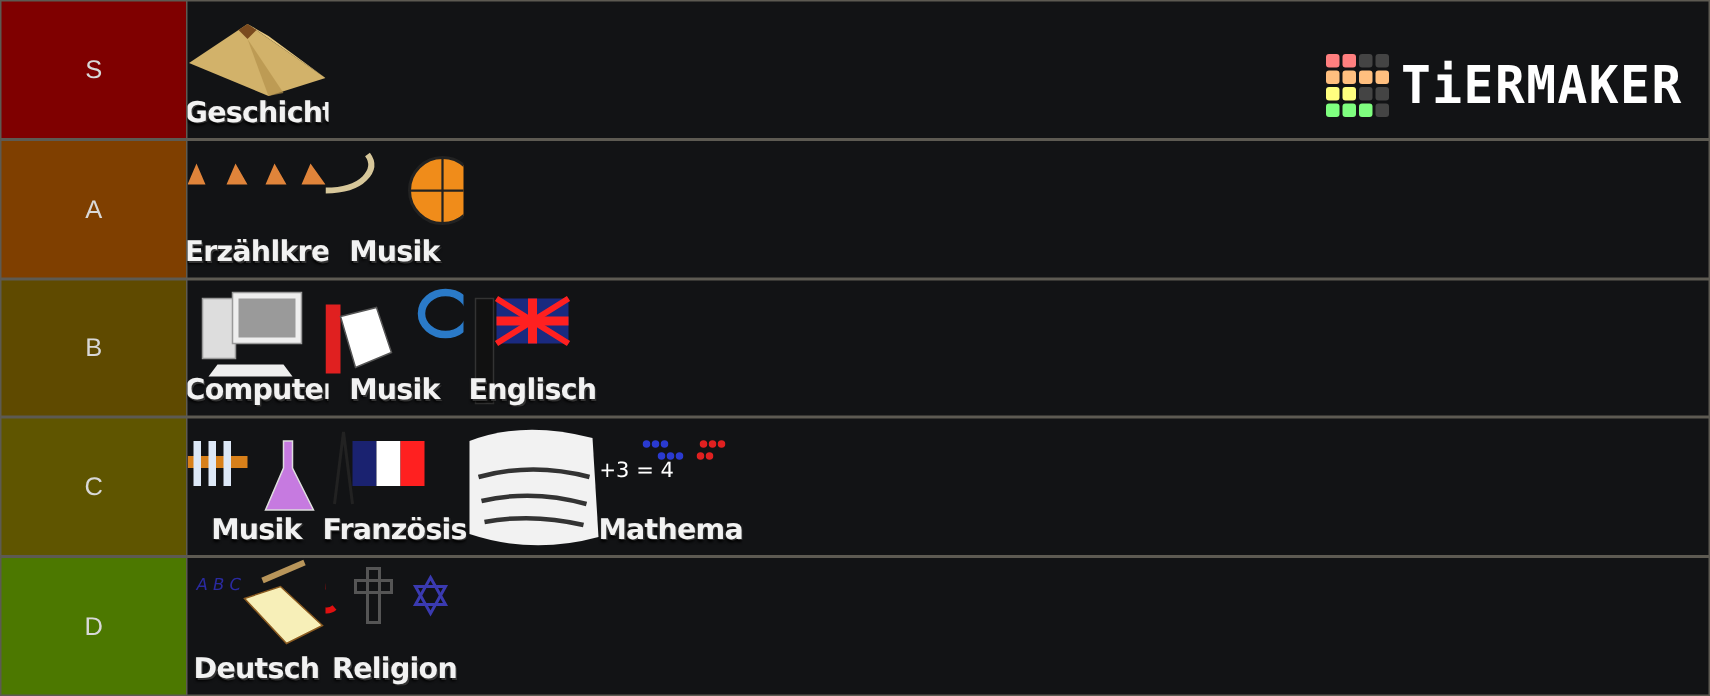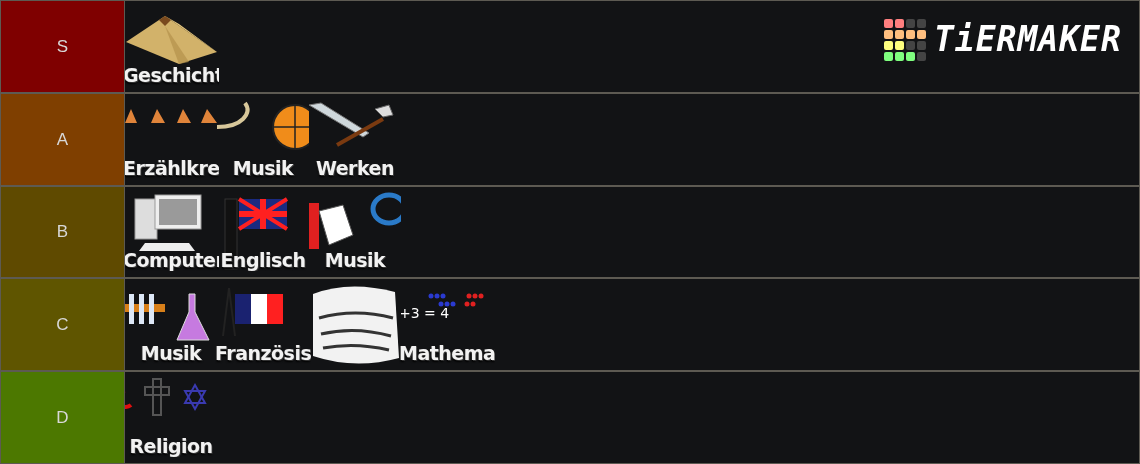--- a/index.html
+++ b/index.html
@@ -4,21 +4,21 @@
 <style>
   html,body{margin:0;padding:0;background:#1a1a17;}
   body{width:1140px;height:464px;overflow:hidden;font-family:"DejaVu Sans",sans-serif;}
   .board{position:relative;width:1140px;height:464px;background:#5d5a52;}
   .row{position:absolute;left:0;width:1140px;display:flex;}
   .label{width:123px;margin-left:1px;display:flex;align-items:center;justify-content:center;color:#d8d8d8;font-family:"Liberation Sans",sans-serif;font-size:17px;}
   .items{flex:1;margin-left:1px;margin-right:1px;background:#121315;display:flex;align-items:flex-end;position:relative;overflow:hidden;}
   .item{width:92px;height:92px;position:relative;flex:none;}
   .item .cap{position:absolute;left:-2px;right:-2px;bottom:6px;text-align:center;color:#f2f2f2;font-weight:bold;font-size:19px;letter-spacing:-0.5px;white-space:nowrap;overflow:hidden;text-shadow:1px 1px 0 #333,-1px 0 0 #222,0 2px 2px #000;font-family:"DejaVu Sans",sans-serif;}
   .pic{position:absolute;left:0;top:0;width:92px;height:92px;}
-  .logo{position:absolute;top:19px;left:884px;display:flex;font-style:italic;}
+  .logo{position:absolute;top:36px;left:884px;display:flex;align-items:center;}
   .grid{display:grid;grid-template-columns:repeat(4,9px);grid-gap:2px;margin-right:8px;}
   .grid span{width:9px;height:9px;border-radius:2px;display:block;}
   .logotext{color:#fff;font-family:"DejaVu Sans Mono",monospace;font-weight:bold;font-size:33px;letter-spacing:1px;line-height:40px;transform:scaleY(1.05);}
 </style>
 </head>
 <body>
 
 <div class="board">
 
   <div class="row" style="top:1px;height:91px;">
@@ -46,60 +46,52 @@
         <span class="cap">Erzählkreis</span>
       </div>
       <div class="item">
         <svg class="pic" viewBox="0 0 92 92">
           <path d="M0,34 Q18,34 26,26 Q34,18 28,10" stroke="#d7c79a" stroke-width="4" fill="none"></path>
           <circle cx="78" cy="34" r="22" fill="#f08c1a" stroke="#222" stroke-width="2"></circle>
           <path d="M56,34 H100 M78,12 V56" stroke="#222" stroke-width="1.5"></path>
         </svg>
         <span class="cap">Musik</span>
       </div>
-      <div class="item">
-        <svg class="pic" viewBox="0 0 92 92">
-          <polygon points="0,12 12,10 60,40 54,44" fill="#cfd8dc" stroke="#777"></polygon>
-          <line x1="28" y1="52" x2="74" y2="26" stroke="#7a3a10" stroke-width="4"></line>
-          <polygon points="66,16 80,12 84,22 74,24" fill="#ddd" stroke="#666"></polygon>
-        </svg>
-        <span class="cap">Werken</span>
-      </div>
     </div>
   </div>
 
   <div class="row" style="top:187px;height:90px;">
     <div class="label" style="background:#5f4a00">B</div>
     <div class="items">
       <div class="item">
         <svg class="pic" viewBox="0 0 92 92">
           <rect x="10" y="14" width="22" height="40" fill="#ddd" stroke="#999"></rect>
           <rect x="30" y="10" width="46" height="34" fill="#eee" stroke="#999"></rect>
           <rect x="34" y="14" width="38" height="26" fill="#9a9a9a"></rect>
           <polygon points="20,58 64,58 70,66 14,66" fill="#eee"></polygon>
         </svg>
         <span class="cap">Computer</span>
       </div>
       <div class="item">
         <svg class="pic" viewBox="0 0 92 92">
+          <rect x="0" y="18" width="10" height="46" fill="#e02020"></rect>
+          <polygon points="10,26 34,20 44,50 20,60" fill="#fff" stroke="#555"></polygon>
+          <ellipse cx="80" cy="24" rx="16" ry="14" fill="none" stroke="#2a7ac8" stroke-width="5"></ellipse>
+        </svg>
+        <span class="cap">Musik</span>
+      </div>
+      <div class="item">
+        <svg class="pic" viewBox="0 0 92 92">
           <rect x="8" y="14" width="12" height="70" fill="#111" stroke="#333"></rect>
           <rect x="22" y="14" width="48" height="30" fill="#1a2a80"></rect>
           <path d="M22,14 L70,44 M70,14 L22,44" stroke="#ff2020" stroke-width="4"></path>
           <rect x="43" y="14" width="6" height="30" fill="#ff2020"></rect>
           <rect x="22" y="26" width="48" height="6" fill="#ff2020"></rect>
         </svg>
         <span class="cap">Englisch</span>
-      </div>
-      <div class="item">
-        <svg class="pic" viewBox="0 0 92 92">
-          <rect x="0" y="18" width="10" height="46" fill="#e02020"></rect>
-          <polygon points="10,26 34,20 44,50 20,60" fill="#fff" stroke="#555"></polygon>
-          <ellipse cx="80" cy="24" rx="16" ry="14" fill="none" stroke="#2a7ac8" stroke-width="5"></ellipse>
-        </svg>
-        <span class="cap">Musik</span>
       </div>
     </div>
   </div>
 
   <div class="row" style="top:279px;height:91px;">
     <div class="label" style="background:#5f5500">C</div>
     <div class="items">
       <div class="item">
         <svg class="pic" viewBox="0 0 92 92">
           <rect x="0" y="26" width="40" height="8" fill="#d8801a"></rect>
@@ -148,20 +140,28 @@
         <span class="cap">Mathematik</span>
       </div>
     </div>
   </div>
 
   <div class="row" style="top:372px;height:91px;">
     <div class="label" style="background:#4c7800">D</div>
     <div class="items">
       <div class="item">
         <svg class="pic" viewBox="0 0 92 92">
+          <text x="6" y="22" fill="#2a2aa0" font-size="11" font-style="italic" font-family="DejaVu Sans">A B C</text>
+          <polygon points="38,28 62,20 90,46 66,58" fill="#f7efb8" stroke="#8a5a20"></polygon>
+          <line x1="50" y1="16" x2="78" y2="4" stroke="#b8955a" stroke-width="4"></line>
+        </svg>
+        <span class="cap">Deutsch</span>
+      </div>
+      <div class="item">
+        <svg class="pic" viewBox="0 0 92 92">
           <path d="M0,20 A8,8 0 1 0 6,34" stroke="#e01010" stroke-width="4" fill="none"></path>
           <rect x="28" y="8" width="8" height="36" fill="none" stroke="#555" stroke-width="2"></rect>
           <rect x="20" y="16" width="24" height="8" fill="none" stroke="#555" stroke-width="2"></rect>
           <polygon points="70,14 80,32 60,32" fill="none" stroke="#3a3ab0" stroke-width="2"></polygon>
           <polygon points="70,38 80,20 60,20" fill="none" stroke="#3a3ab0" stroke-width="2"></polygon>
         </svg>
         <span class="cap">Religion</span>
       </div>
     </div>
   </div>

